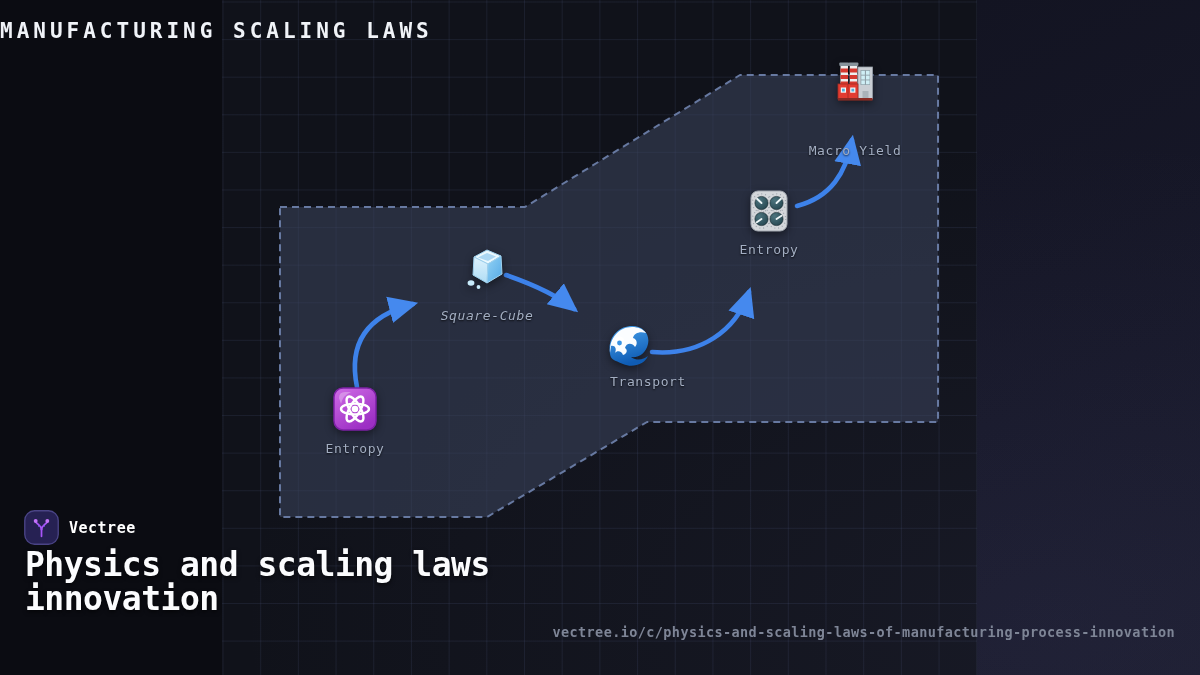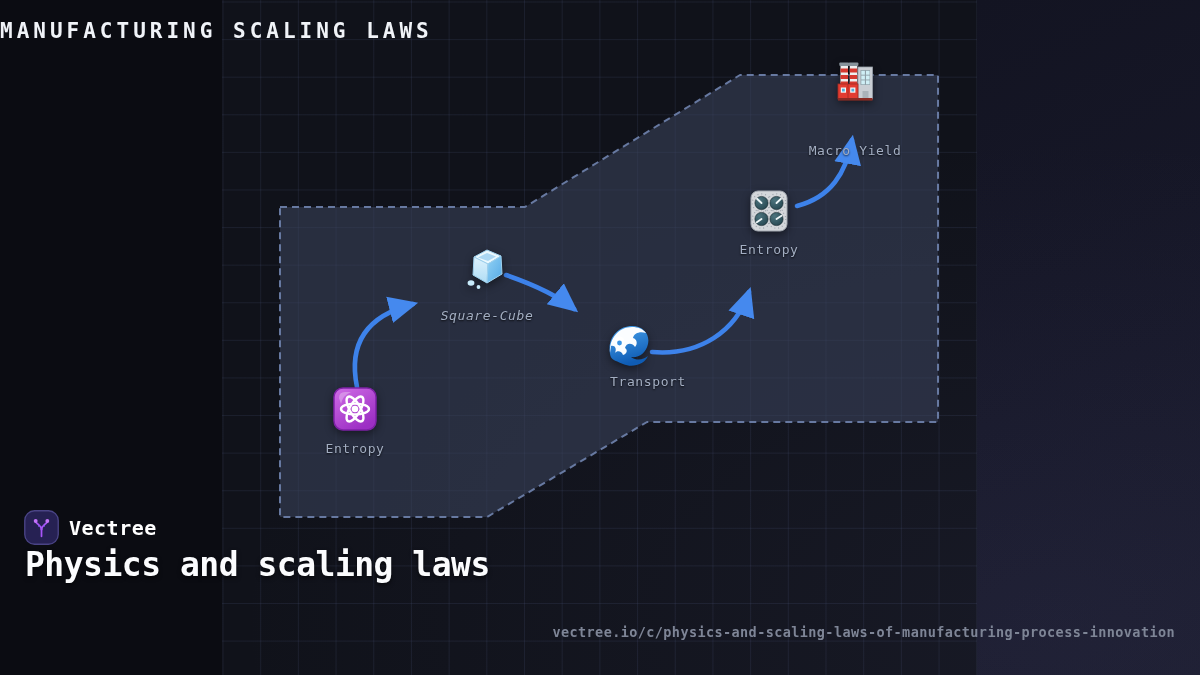--- a/index.html
+++ b/index.html
@@ -34,21 +34,21 @@
     color:#f0f3f8; font-size:21px; font-weight:bold; letter-spacing:4px;
   }
   svg.diagram { position:absolute; left:0; top:0; }
   .node-icon { position:absolute; filter:drop-shadow(0 3px 4px rgba(0,0,0,0.45)); }
   .node-label {
     position:absolute; width:180px; text-align:center;
     color:#a3aec2; font-size:13px; letter-spacing:0.6px;
     text-shadow:0 1px 2px rgba(0,0,0,0.8);
   }
   .brand { position:absolute; left:24px; top:510px; display:flex; align-items:center; }
-  .brand-name { color:#ffffff; font-size:20px; font-weight:bold; margin-left:10px; letter-spacing:0.5px; }
+  .brand-name { color:#ffffff; font-size:15px; font-weight:bold; margin-left:10px; letter-spacing:0.5px; }
   .footer-title {
     position:absolute; left:25px; top:548px;
     color:#fbfcfe; font-size:33px; font-weight:bold; line-height:34px;
     letter-spacing:-0.5px; text-shadow:0 2px 4px rgba(0,0,0,0.6);
   }
   .footer-url {
     position:absolute; right:25px; top:624px;
     color:#7e8596; font-size:13.5px; letter-spacing:0.4px;font-weight:bold;
   }
 </style>
@@ -224,14 +224,15 @@
       <circle cx="24" cy="11.3" r="2" fill="#c473fa"></circle>
       <circle cx="15.2" cy="16.2" r="0.9" fill="#8b5cf6"></circle>
       <circle cx="20.8" cy="16.2" r="0.9" fill="#8b5cf6"></circle>
     </svg>
   </span>
   <span class="brand-name">Vectree</span>
 </div>
 
 <div class="footer-title">
   <div>Physics and scaling laws</div>
+  <div>innovation</div>
 </div>
 <div class="footer-url">vectree.io/c/physics-and-scaling-laws-of-manufacturing-process-innovation</div>
 
 </body></html>

